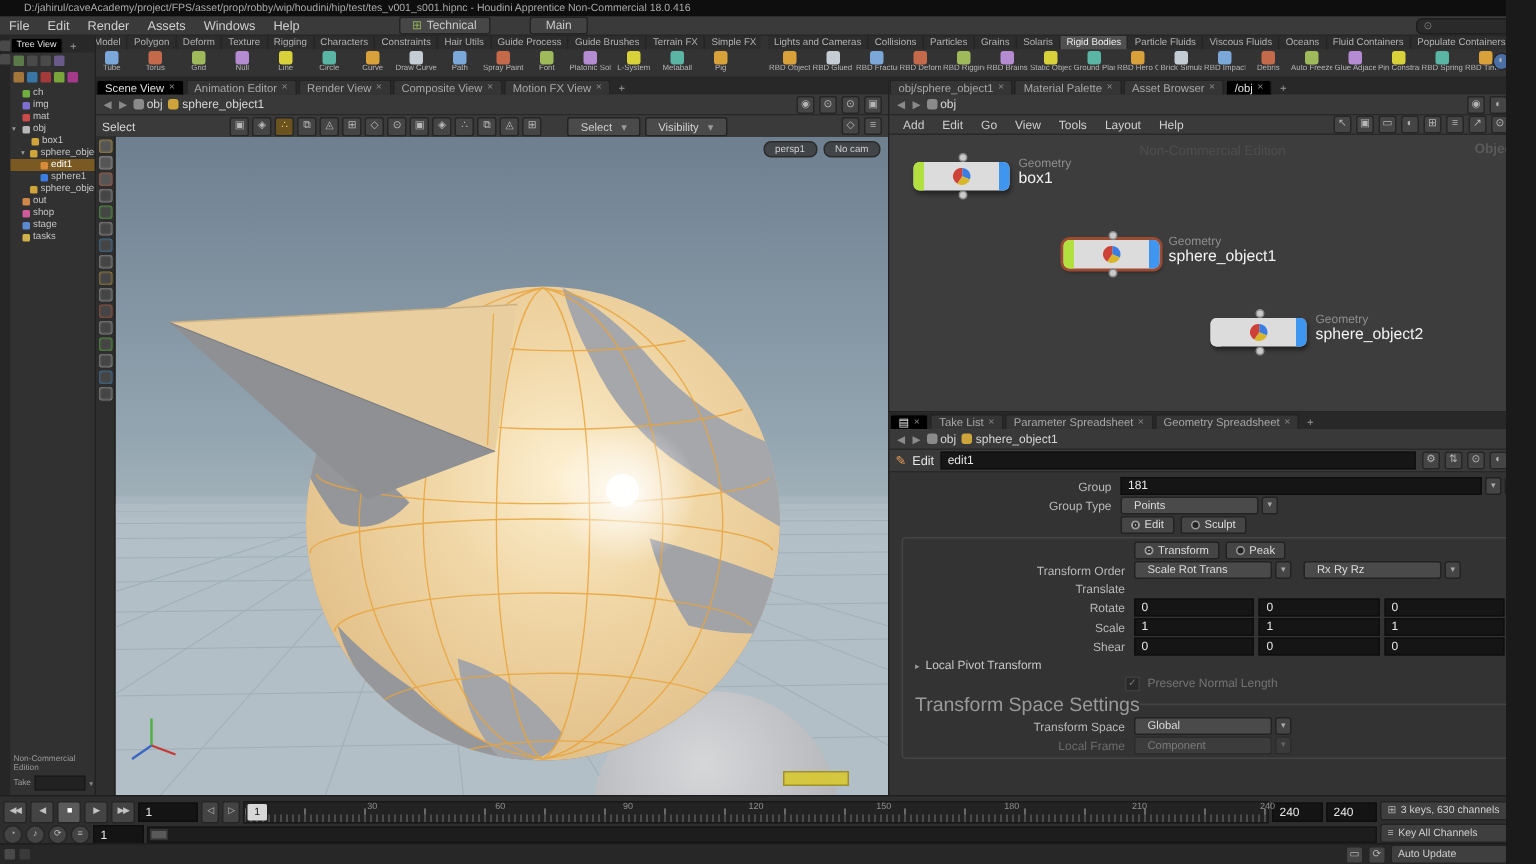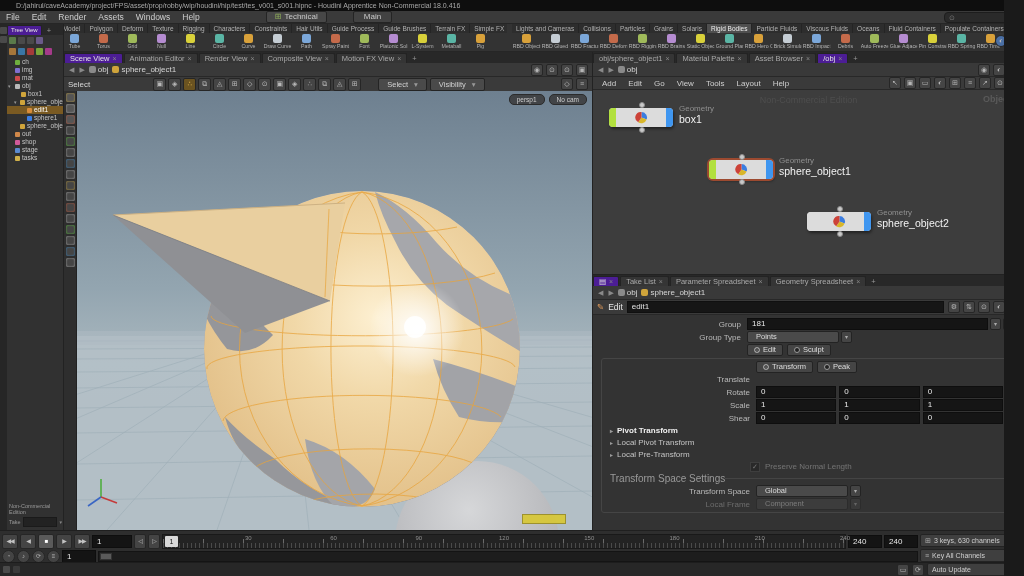--- a/index.html
+++ b/index.html
@@ -19,21 +19,21 @@
   .shelf-tabs{position:absolute;top:0;height:9px;display:flex;overflow:hidden;}
   .shelf-tab{flex:0 0 auto;background:#2d2d2d;border-right:1px solid #242424;color:#b2b2b2;font-size:6.5px;line-height:9px;padding:0 4px;white-space:nowrap;}
   .shelf-tab.active{background:#4f4f4f;color:#eee;}
   .shelf-tools{position:absolute;top:9px;height:19px;display:flex;overflow:hidden;}
   .tool{width:29px;flex:0 0 auto;text-align:center;}
   .ticon{width:9px;height:9px;margin:1px auto 0;border-radius:2px;}
   .tlabel{font-size:5.5px;color:#b5b5b5;white-space:nowrap;overflow:hidden;transform:scale(.95);}
   
   .pane-tabs{display:flex;background:#282828;height:11px;font-size:7.5px;align-items:flex-end;}
   .ptab{background:#353535;border:1px solid #232323;border-bottom:none;color:#a8a8a8;line-height:9px;height:9px;padding:0 5px;margin-right:1px;white-space:nowrap;display:flex;gap:3px;border-radius:2px 2px 0 0;}
-  .ptab.active{background:#4c1d95;color:#e2e2e2;}
+  .ptab.active{background:#000000;color:#e2e2e2;}
   .ptab .x{color:#888;font-size:7px;}
   .ptab-plus{color:#999;padding:0 4px;line-height:9px;}
   .pathbar{height:13px;background:#393939;border-bottom:1px solid #282828;display:flex;align-items:center;font-size:8px;padding:0 4px;gap:3px;}
   .crumb{display:flex;align-items:center;gap:2px;color:#d6d6d6;}
   .crumb .ci{width:7px;height:7px;border-radius:2px;}
   .navarr{color:#8a8a8a;font-size:7px;padding:0 1px;}
   .bar-icons{margin-left:auto;display:flex;gap:3px;}
   .ibtn{width:10px;height:10px;background:#454545;border:1px solid #262626;border-radius:2px;color:#b5b5b5;font-size:7px;line-height:9px;text-align:center;}
   
   #lstrip{left:0;top:24px;width:7px;height:506px;background:#262626;}
@@ -92,21 +92,21 @@
   .f3 .pfield{flex:1;}
   .pdrop{background:#4a4a4a;border:1px solid #232323;border-radius:2px;height:10px;line-height:10px;padding:0 8px;font-size:7.5px;color:#dcdcdc;min-width:74px;}
   .ddbtn{width:9px;height:10px;background:#454545;border:1px solid #232323;margin-left:2px;color:#aaa;font-size:6px;line-height:10px;text-align:center;border-radius:2px;}
   .pradio{display:flex;gap:3px;background:#454545;border:1px solid #232323;border-radius:2px;padding:0 6px;height:10px;line-height:10px;font-size:7.5px;margin-right:4px;color:#ddd;align-items:center;}
   .rdot{width:6px;height:6px;border-radius:50%;border:1px solid #9a9a9a;background:#222;box-sizing:border-box;}
   .rdot.on{background:#e8e8e8;box-shadow:inset 0 0 0 1.5px #333;}
   .pcollapse{color:#c5c5c5;font-size:8px;padding-left:8px;display:flex;gap:4px;align-items:center;}
   .pcollapse.b{color:#efefef;font-weight:bold;}
   .carrow{color:#9a9a9a;font-size:6px;}
   .cbox{width:8px;height:8px;background:#1d1d1d;border:1px solid #4f4f4f;color:#cfcfcf;font-size:7px;line-height:7px;text-align:center;margin-right:5px;}
-  .psection{color:#9a9a9a;font-size:10px;padding-left:8px;display:flex;align-items:center;gap:0;flex:1;}
+  .psection{color:#9a9a9a;font-size:13px;padding-left:8px;display:flex;align-items:center;gap:0;flex:1;}
   .psection .line{flex:1;height:1px;background:#444;}
   .pgroup{border:1px solid #454545;border-radius:3px;margin:2px 6px 2px 8px;padding:1px 0;}
   .dim{opacity:.42;}
   #pp-scroll{position:absolute;right:1px;top:40px;width:4px;height:150px;background:#555;border-radius:2px;}
   
   #playbar{left:0;top:530px;width:1024px;height:46px;background:#2e2e2e;border-top:1px solid #1f1f1f;box-sizing:border-box;}
   #pb1,#pb2{position:absolute;left:2px;display:flex;align-items:center;gap:2px;}
   #pb1{top:3px;height:15px;width:916px;}
   #pb2{top:19px;height:13px;width:916px;}
   .tbtn{width:14px;height:13px;background:#444;border:1px solid #262626;border-radius:2px;color:#c2c2c2;font-size:6px;line-height:12px;text-align:center;letter-spacing:-1px;}
@@ -829,20 +829,28 @@
             <div class="pradio">
               <div class="rdot on"></div>
               <div>Transform</div>
             </div>
             <div class="pradio">
               <div class="rdot"></div>
               <div>Peak</div>
             </div>
           </div>
           <div class="prow">
+            <div class="plabel">Transform Order</div>
+            <div class="pdrop">Scale Rot Trans</div>
+            <div class="ddbtn">▾</div>
+            <div style="width: 8px;"></div>
+            <div class="pdrop">Rx Ry Rz</div>
+            <div class="ddbtn">▾</div>
+          </div>
+          <div class="prow">
             <div class="plabel">Translate</div>
           </div>
           <div class="prow">
             <div class="plabel">Rotate</div>
             <div class="f3">
               <div class="pfield">0</div>
               <div class="pfield">0</div>
               <div class="pfield">0</div>
             </div>
           </div>
@@ -856,35 +864,23 @@
           </div>
           <div class="prow">
             <div class="plabel">Shear</div>
             <div class="f3">
               <div class="pfield">0</div>
               <div class="pfield">0</div>
               <div class="pfield">0</div>
             </div>
           </div>
           <div class="prow">
-            <div class="pcollapse b">
-              <div class="carrow">▸</div>
-              <div>Pivot Transform</div>
-            </div>
-          </div>
-          <div class="prow">
             <div class="pcollapse">
               <div class="carrow">▸</div>
               <div>Local Pivot Transform</div>
-            </div>
-          </div>
-          <div class="prow">
-            <div class="pcollapse">
-              <div class="carrow">▸</div>
-              <div>Local Pre-Transform</div>
             </div>
           </div>
           <div class="prow dim">
             <div style="width: 148px;"></div>
             <div class="cbox">✓</div>
             <div style="font-size: 8px;">Preserve Normal Length</div>
           </div>
           <div class="prow">
             <div class="psection">
               <div>Transform Space Settings</div>

